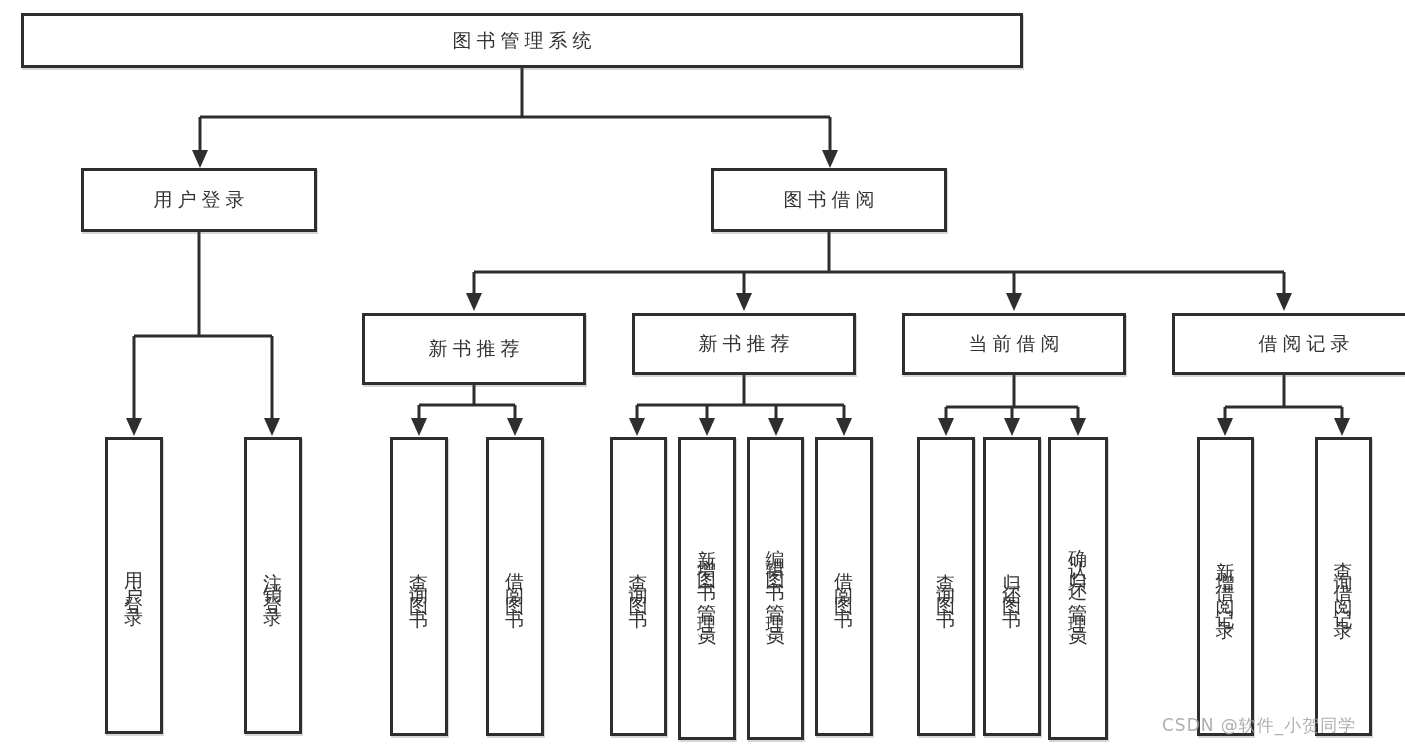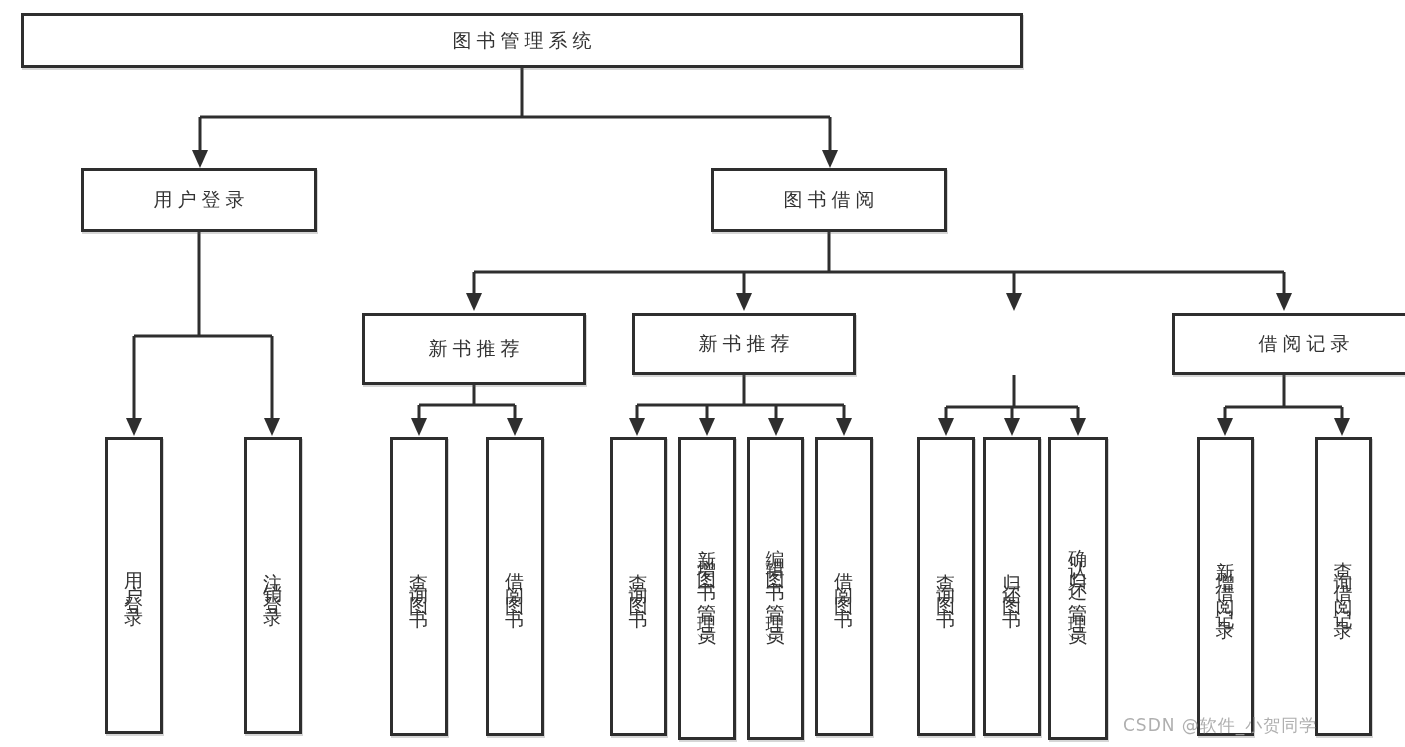--- a/index.html
+++ b/index.html
@@ -38,21 +38,21 @@
     writing-mode: vertical-rl;
     text-orientation: mixed;
     font-size: 19px;
     letter-spacing: 12px;
     line-height: 1;
     margin-top: -10px; 
   }
   .node.v.tight span { letter-spacing: 11px; }
   .watermark {
     position: absolute;
-    left: 1123px;
+    left: 1162px;
     top: 714px;
     font-size: 17px;
     letter-spacing: 1px;
     color: rgba(164,164,164,0.88);
     white-space: nowrap;
     z-index: 5;
     text-align: right;
   }
 </style>
 </head>
@@ -101,20 +101,23 @@
   <div class="node h" style="left:711px;top:168px;width:236px;height:64px">
     <span>图书借阅</span>
   </div>
 
   <div class="node h" style="left:362px;top:313px;width:224px;height:72px">
     <span>新书推荐</span>
   </div>
   <div class="node h" style="left:632px;top:313px;width:224px;height:62px">
     <span>新书推荐</span>
   </div>
+  <div class="node h" style="left:902px;top:313px;width:224px;height:62px">
+    <span>当前借阅</span>
+  </div>
   <div class="node h" style="left:1172px;top:313px;width:264px;height:62px">
     <span>借阅记录</span>
   </div>
 
   <div class="node v" style="left:105px;top:437px;width:58px;height:297px">
     <span>用户登录</span>
   </div>
   <div class="node v" style="left:244px;top:437px;width:58px;height:297px">
     <span>注销登录</span>
   </div>

